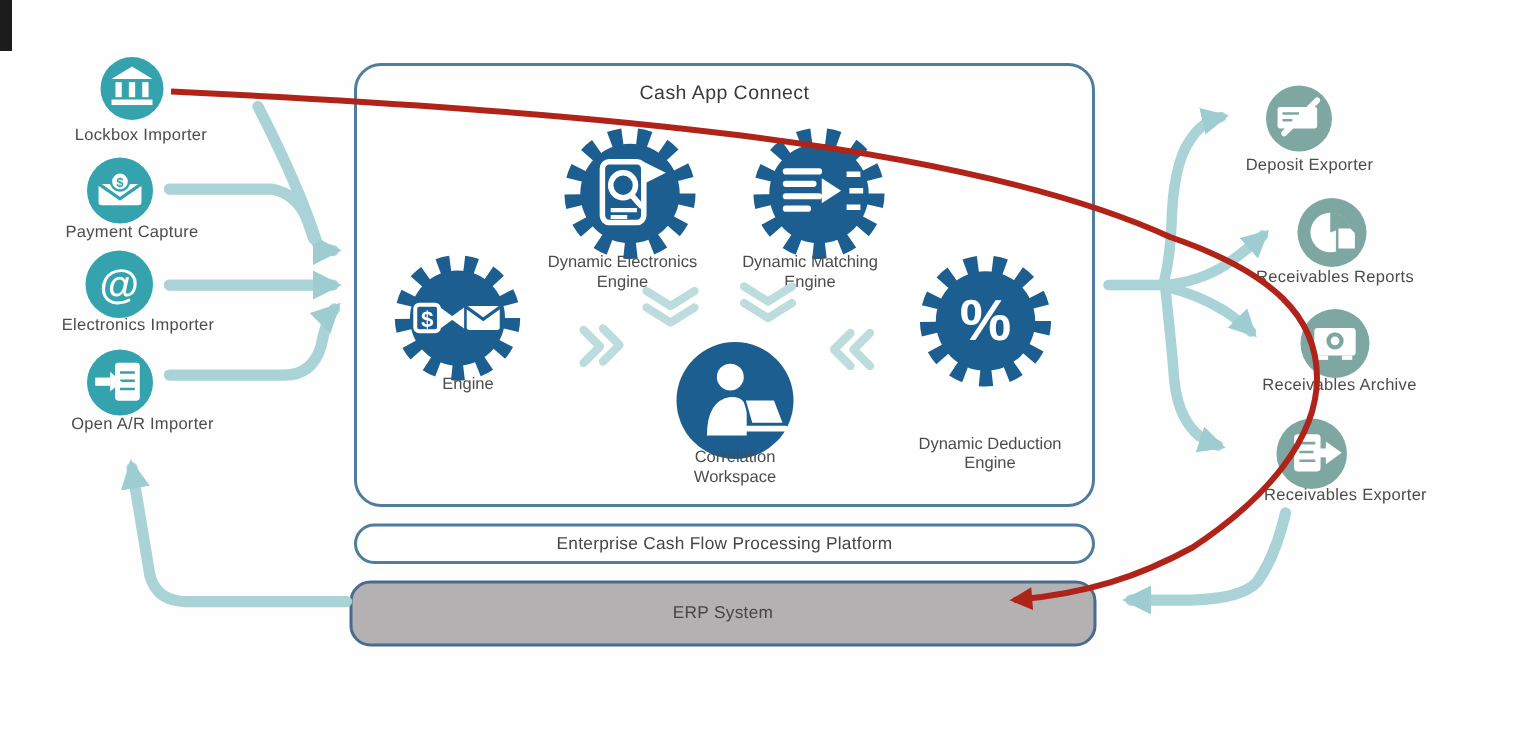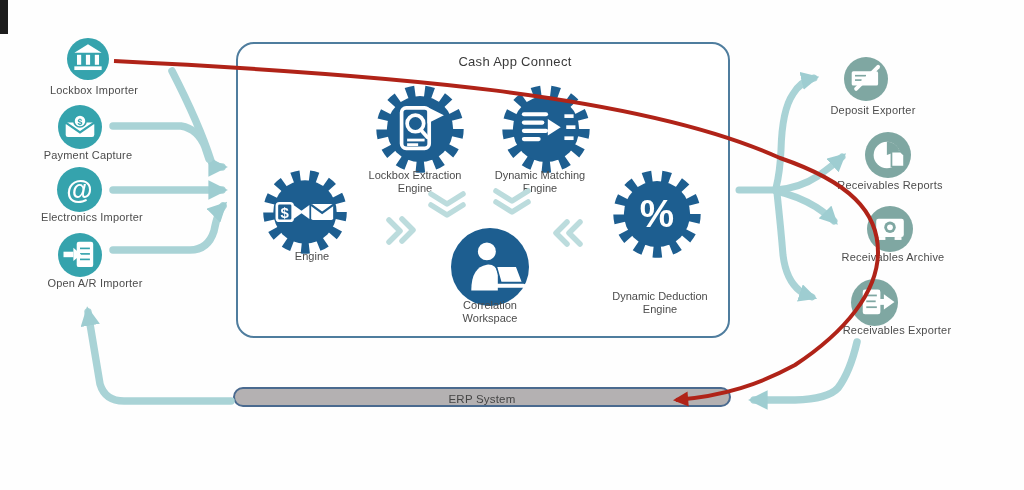--- a/index.html
+++ b/index.html
@@ -17,40 +17,40 @@
     position:absolute;text-align:center;font-size:11px;color:#4c4c4c;
     letter-spacing:.2px;white-space:nowrap;
   }
   
   .big-box{
     position:absolute;left:236px;top:42px;width:494px;height:296px;
     border:2px solid #4f7d9e;border-radius:18px;background:#fff;box-sizing:border-box;
   }
   .box-title{
     position:absolute;left:236px;top:54px;width:494px;text-align:center;
-    font-size:13px;color:#3a3a3a;letter-spacing:.3px;padding-left:32px;
+    font-size:13px;color:#3a3a3a;letter-spacing:.3px;
   }
   .engine-label{
     position:absolute;width:160px;text-align:center;font-size:11px;line-height:13px;color:#4c4c4c;
   }
   .gear{position:absolute;}
   .gear svg{width:100%;height:100%;display:block;}
   .ws-circle{
     position:absolute;left:451px;top:228px;width:78px;height:78px;border-radius:50%;
     background:#1d5e90;display:flex;align-items:center;justify-content:center;
   }
   .ws-circle svg{width:100%;height:100%;}
   
   .bar{
     position:absolute;box-sizing:border-box;border:2px solid #4f7d9e;border-radius:14px;
     display:flex;align-items:center;justify-content:center;
     font-size:11.5px;color:#454545;letter-spacing:.2px;
   }
   .bar.platform{left:236px;top:349px;width:494px;height:27px;background:#fff;}
-  .bar.erp{left:233px;top:387px;width:498px;height:20px;background:#b4b1b2;border-color:#4a6a8f;align-items:flex-end;}
+  .bar.erp{left:233px;top:387px;width:498px;height:44px;background:#b4b1b2;border-color:#4a6a8f;}
   .overlay{position:absolute;left:0;top:0;z-index:6;pointer-events:none;}
   .edge-artifact{position:absolute;left:0;top:0;width:8px;height:34px;background:#1c1c1c;}
 </style>
 </head>
 <body>
 
 <div id="canvas">
 
   <div class="edge-artifact"></div>
 
@@ -145,21 +145,21 @@
         <circle cx="50" cy="50" r="36" fill="#1d5e90"></circle>
         <rect x="30" y="27" width="30" height="44" rx="5" fill="none" stroke="#fff" stroke-width="4"></rect>
         <circle cx="45" cy="44" r="9" fill="none" stroke="#fff" stroke-width="4"></circle>
         <line x1="51" y1="51" x2="58" y2="59" stroke="#fff" stroke-width="4" stroke-linecap="round"></line>
         <line x1="36" y1="62" x2="55" y2="62" stroke="#fff" stroke-width="3"></line>
         <line x1="36" y1="67" x2="48" y2="67" stroke="#fff" stroke-width="3"></line>
         <polygon points="58,26 76,35 58,44" fill="#fff"></polygon>
       </svg>
   </div>
   <div class="engine-label" style="left:335px;top:169px;">
-    <div>Lockbox Extraction</div>
+    <div>Dynamic Electronics</div>
     <div>Engine</div>
   </div>
 
   <div class="gear" style="left:500px;top:83px;width:92px;height:92px;">
     <svg viewBox="0 0 100 100">
         <circle cx="50" cy="50" r="41" fill="none" stroke="#1d5e90" stroke-width="13" stroke-dasharray="9.2 10.6"></circle>
         <circle cx="50" cy="50" r="36" fill="#1d5e90"></circle>
         <line x1="26" y1="34" x2="50" y2="34" stroke="#fff" stroke-width="4.5" stroke-linecap="round"></line>
         <line x1="26" y1="43" x2="46" y2="43" stroke="#fff" stroke-width="4.5" stroke-linecap="round"></line>
         <line x1="26" y1="52" x2="50" y2="52" stroke="#fff" stroke-width="4.5" stroke-linecap="round"></line>
@@ -209,20 +209,23 @@
         <path d="M26,80 Q26,50 46,47 Q58,46 60,58 L60,80 Z" fill="#fff"></path>
         <polygon points="58,49 84,49 92,70 64,70" fill="#fff" stroke="#1d5e90" stroke-width="2"></polygon>
         <line x1="54" y1="74" x2="93" y2="74" stroke="#fff" stroke-width="5" stroke-linecap="round"></line>
       </svg>
   </div>
   <div class="engine-label" style="left:410px;top:299px;">
     <div>Correlation</div>
     <div>Workspace</div>
   </div>
 
+  <div class="bar platform">
+    <span>Enterprise Cash Flow Processing Platform</span>
+  </div>
   <div class="bar erp">
     <span>ERP System</span>
   </div>
 
   <svg class="overlay" width="1024" height="490" viewBox="0 0 1024 490">
     <defs>
       <marker id="mT" viewBox="0 0 10 10" refX="7" refY="5" markerWidth="2.6" markerHeight="2.6" orient="auto" markerUnits="strokeWidth">
           <path d="M0,0 L10,5 L0,10 Z" fill="#9ecdd1"></path>
         </marker>
       <marker id="mR" viewBox="0 0 10 10" refX="8" refY="5" markerWidth="4.6" markerHeight="3.8" orient="auto" markerUnits="strokeWidth">

